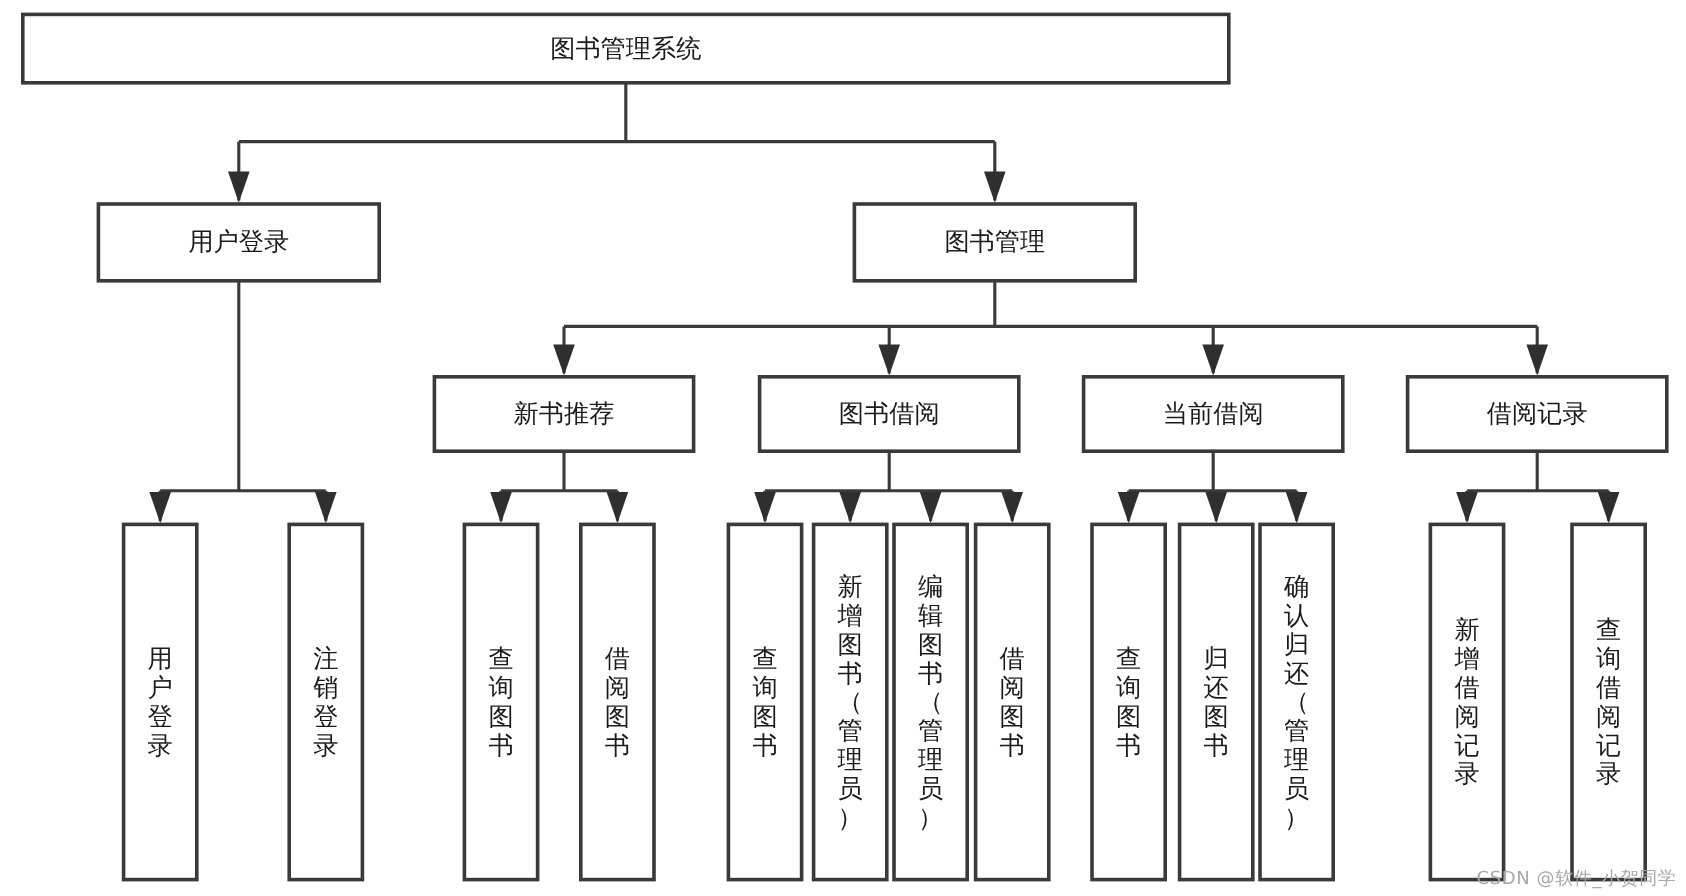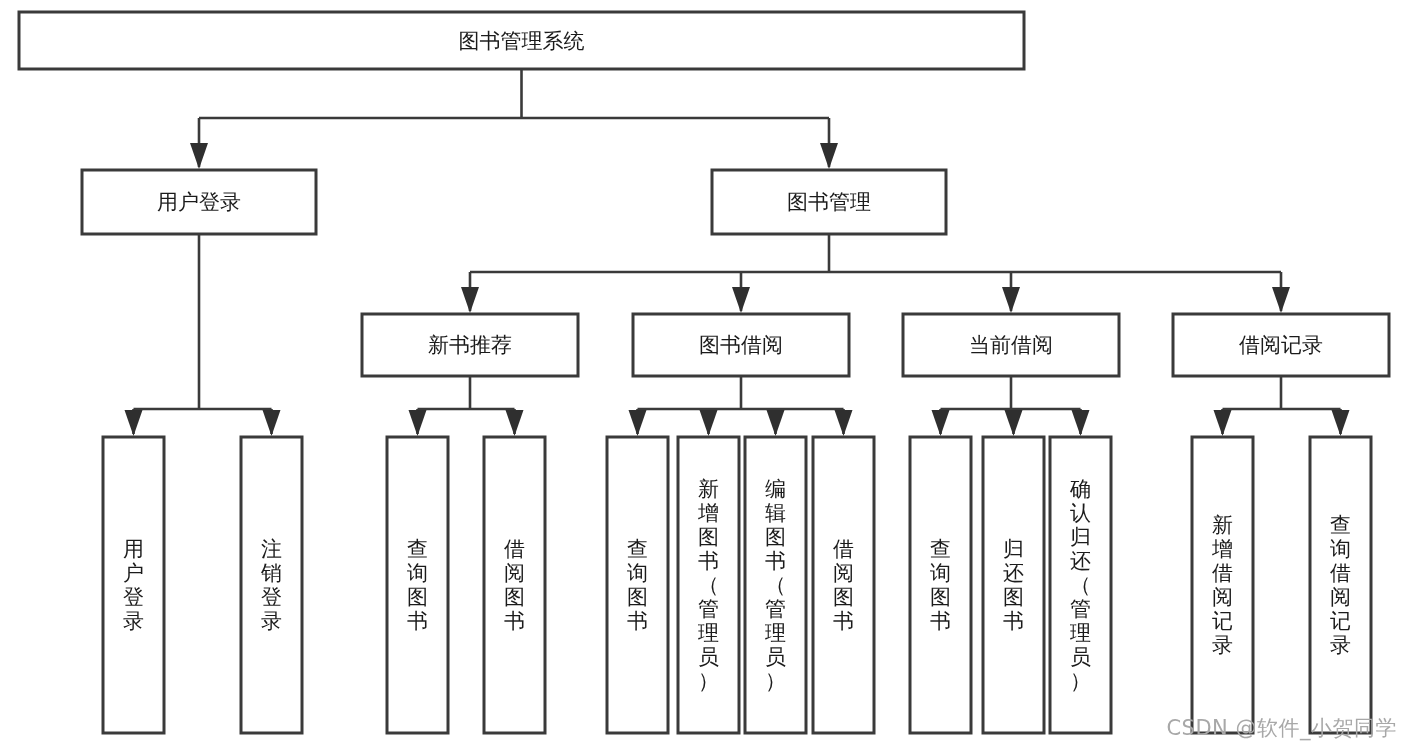--- a/index.html
+++ b/index.html
@@ -50,21 +50,21 @@
     font-family: "DejaVu Sans", "Liberation Sans", sans-serif;
     font-size: 21px;
     fill: #1b1b1b;
     text-anchor: middle;
   }
   .watermark-text {
     position: absolute;
     right: 8px;
     bottom: 4px;
     font-family: "DejaVu Sans", "Liberation Sans", sans-serif;
-    font-size: 21px;
+    font-size: 15px;
     color: #a8a8a8;
     white-space: nowrap;
     letter-spacing: 0.5px;
   }
 </style>
 </head>
 <body>
 
 <div id="diagram-root">
 

